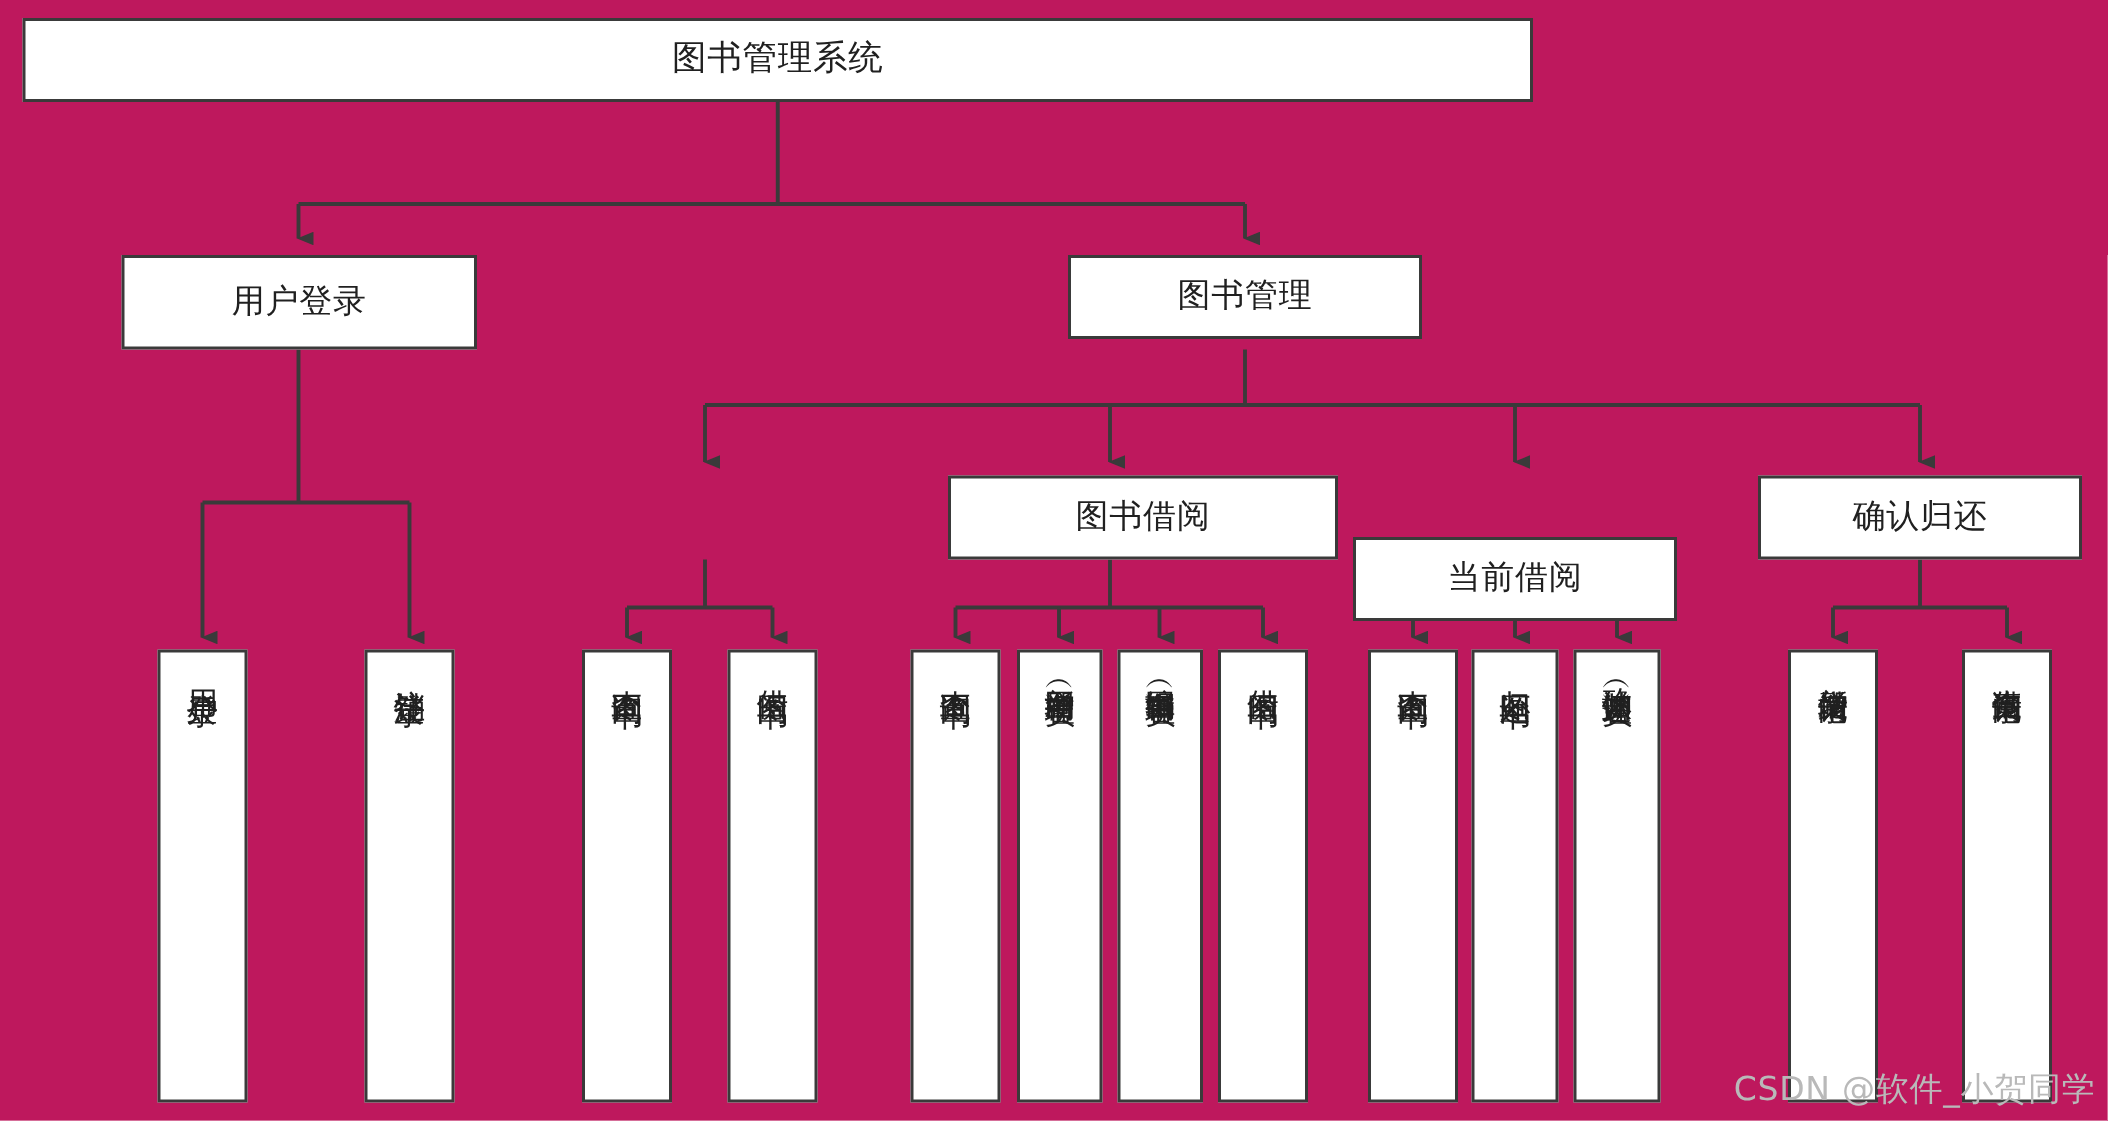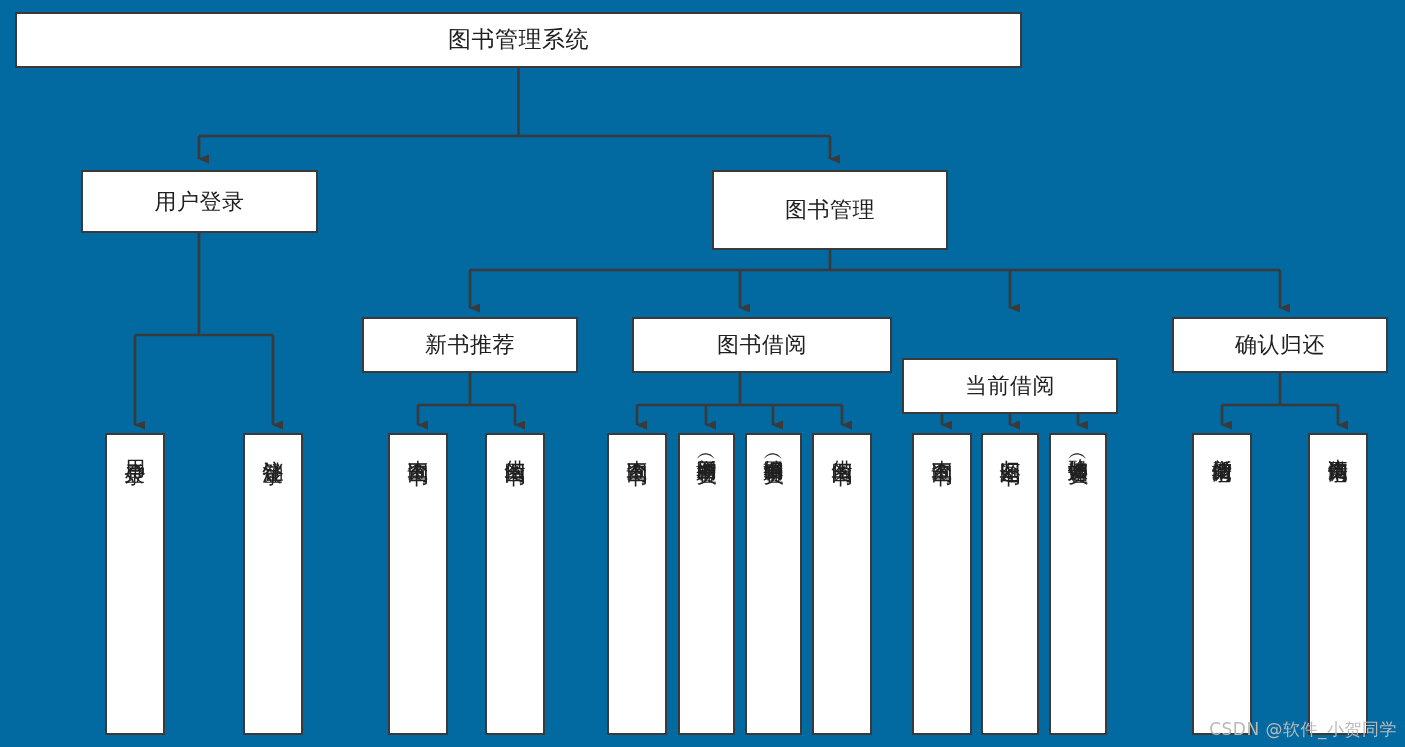--- a/index.html
+++ b/index.html
@@ -11,21 +11,21 @@
   body {
     font-family: "DejaVu Sans", "Liberation Sans", sans-serif;
     width: 1405px;
     height: 747px;
     overflow: hidden;
   }
   #diagram-root {
     position: relative;
     width: 1405px;
     height: 747px;
-    background: #0369a1;
+    background: #be185d;
   }
   #edges-layer {
     position: absolute;
     left: 0;
     top: 0;
     width: 1405px;
     height: 747px;
     pointer-events: none;
   }
   .node {
@@ -68,21 +68,21 @@
     white-space: nowrap;
   }
   .node.vert.narrow .label {
     font-size: 20px;
     letter-spacing: 1px;
   }
   #watermark {
     position: absolute;
     right: 8px;
     bottom: 6px;
-    font-size: 17px;
+    font-size: 22px;
     color: #b9b9b9;
     letter-spacing: 0.5px;
     white-space: nowrap;
     margin-top: 31px;
   }
 </style>
 </head>
 <body>
 
 <div id="diagram-root">
@@ -139,27 +139,24 @@
     </g>
   </svg>
 
   <div class="node horiz root" style="left:15px; top:12px; width:1007px; height:56px;">
     <span class="label">图书管理系统</span>
   </div>
 
   <div class="node horiz" style="left:81px; top:170px; width:237px; height:63px;">
     <span class="label">用户登录</span>
   </div>
-  <div class="node horiz" style="left:712px; top:170px; width:236px; height:80px;">
+  <div class="node horiz" style="left:712px; top:170px; width:236px; height:56px;">
     <span class="label">图书管理</span>
   </div>
 
-  <div class="node horiz" style="left:362px; top:317px; width:216px; height:56px;">
-    <span class="label">新书推荐</span>
-  </div>
   <div class="node horiz" style="left:632px; top:317px; width:260px; height:56px;">
     <span class="label">图书借阅</span>
   </div>
   <div class="node horiz" style="left:902px; top:317px; width:216px; height:56px;margin-top:41px;">
     <span class="label">当前借阅</span>
   </div>
   <div class="node horiz" style="left:1172px; top:317px; width:216px; height:56px;">
     <span class="label">确认归还</span>
   </div>
 

